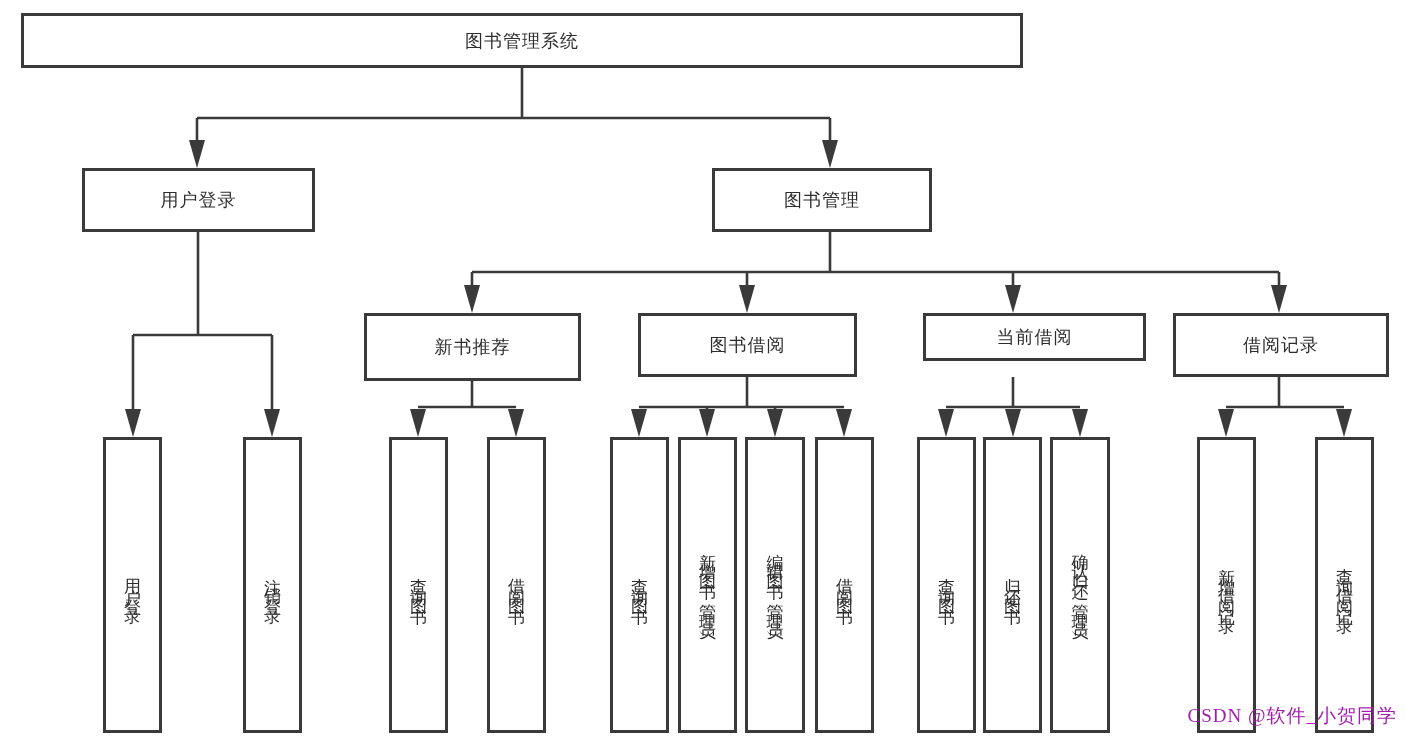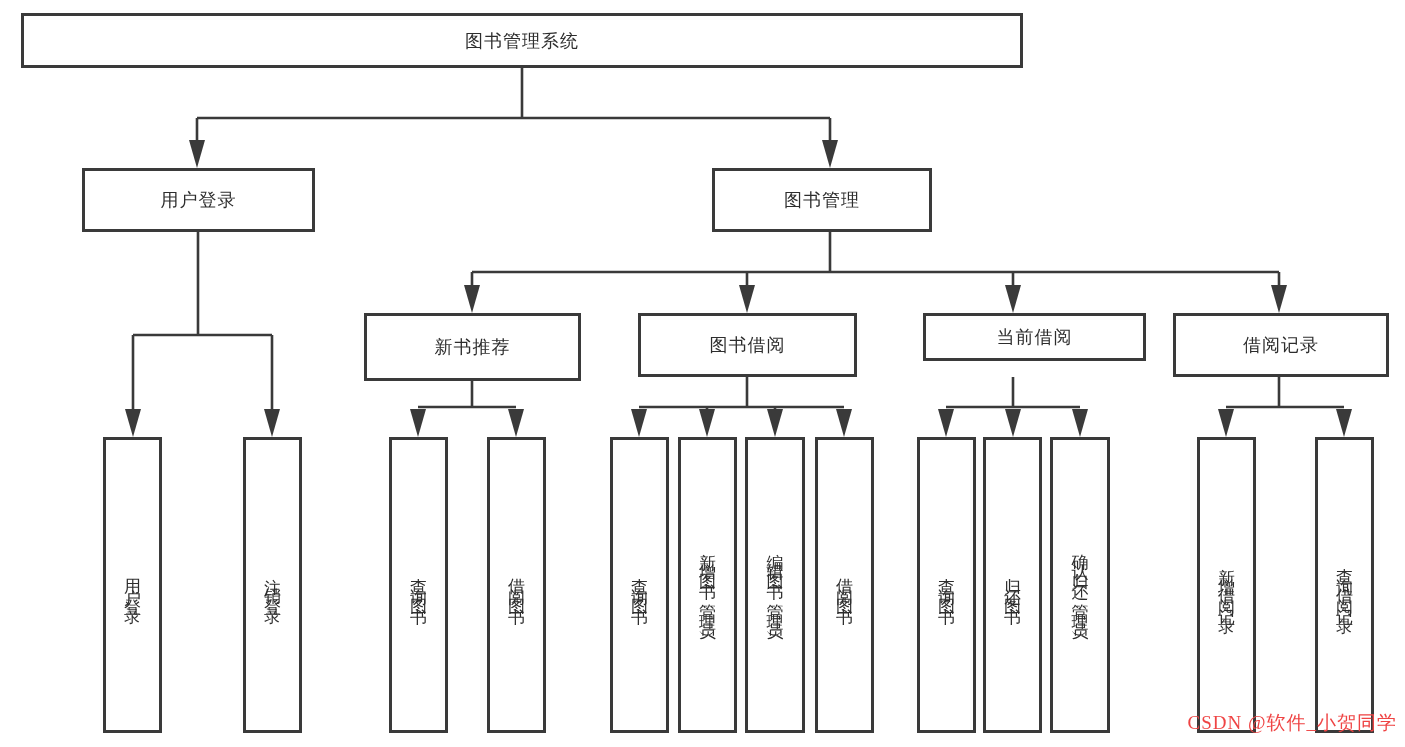--- a/index.html
+++ b/index.html
@@ -39,23 +39,23 @@
   .vnode span {
     writing-mode: vertical-rl;
     text-orientation: mixed;
     font-size: 17px;
     letter-spacing: 10px;
     line-height: 1;
   }
   .watermark {
     position: absolute;
     right: 8px;
-    bottom: 11px;
+    bottom: 18px;
     font-size: 19px;
-    color: #ef4444;
+    color: #a21caf;
     letter-spacing: 1px;
     white-space: nowrap;
   }
 </style>
 </head>
 <body>
 
 <div class="canvas">
 
   <svg class="wires" viewBox="0 0 1405 747" xmlns="http://www.w3.org/2000/svg">

